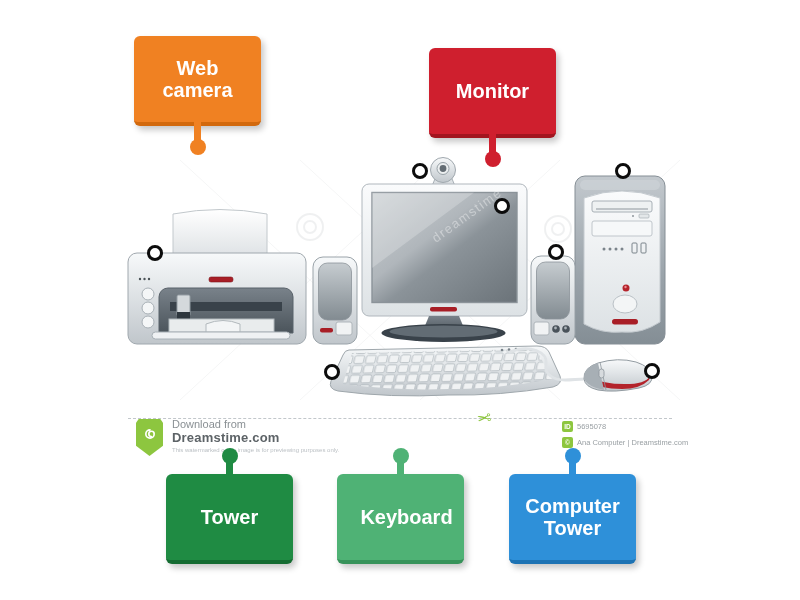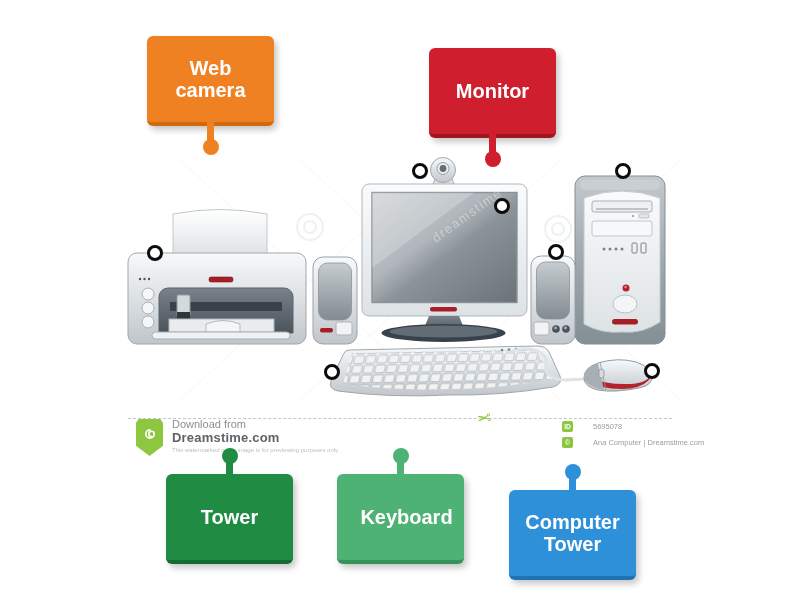--- a/index.html
+++ b/index.html
@@ -23,27 +23,27 @@
   .label-card .stem, .label-card .dot {
     position:absolute; left:50%; background:var(--c,#888);
   }
   .label-card .stem { width:7px; margin-left:-3.5px; }
   .label-card .dot  { width:16px; height:16px; margin-left:-8px; border-radius:50%; }
   .card-top .stem { top:86px; height:21px; }
   .card-top .dot  { top:103px; }
   .card-bottom .stem { top:-18px; height:20px; }
   .card-bottom .dot  { top:-26px; }
 
-  .pos-webcamera { left:147px; top:36px; }
+  .pos-webcamera { left:134px; top:36px; }
   .pos-speakers  { left:270px; top:36px; }
   .pos-monitor   { left:404px; top:48px;margin-left:25px; }
   .pos-printer   { left:539px; top:36px; }
   .pos-mouse     { left:166px; top:474px; }
   .pos-keyboard  { left:337px; top:474px;padding-left:12px; }
-  .pos-tower     { left:509px; top:490px; }
+  .pos-tower     { left:509px; top:474px; }
 
   
   .scene-svg { position:absolute; left:120px; top:155px; width:570px; height:248px; }
 
   
   .marker {
     position:absolute; width:16px; height:16px; box-sizing:border-box;
     border:3.5px solid #0c0c0c; background:#fff; border-radius:50%; cursor:pointer;
   }
   .m-printer  { left:147px; top:245px; }
@@ -67,21 +67,21 @@
     display:flex; align-items:flex-start; justify-content:center;
   }
   .dt-badge svg { width:20px; height:20px; margin-top:5px; }
   .dl-from { position:absolute; left:172px; top:403px; font-size:11px; color:#8a9094; }
   .dt-site { position:absolute; left:172px; top:415px; font-size:13px; font-weight:700; color:#5d6367; letter-spacing:0.2px; }
   .dt-disc { position:absolute; left:172px; top:432px; font-size:6px; color:#bcc1c5; }
   .scissors {
     position:absolute; left:477px; top:393px; font-size:17px; color:var(--wm,#8dc63f);
     transform:scaleX(-1) rotate(8deg);
   }
-  .id-row { position:absolute; left:562px; display:flex; align-items:center; gap:20px; }
+  .id-row { position:absolute; left:562px; display:flex; align-items:center; gap:4px; }
   .id-row1 { top:406px; } .id-row2 { top:422px; }
   .chip {
     width:11px; height:11px; background:var(--wm,#8dc63f); border-radius:2px;
     color:#fff; font-size:6.5px; font-weight:700;
     display:inline-flex; align-items:center; justify-content:center; flex:0 0 auto;
   }
   .id-text { font-size:7.5px; color:#9aa0a4; white-space:nowrap; }
 </style>
 </head>
 <body>

